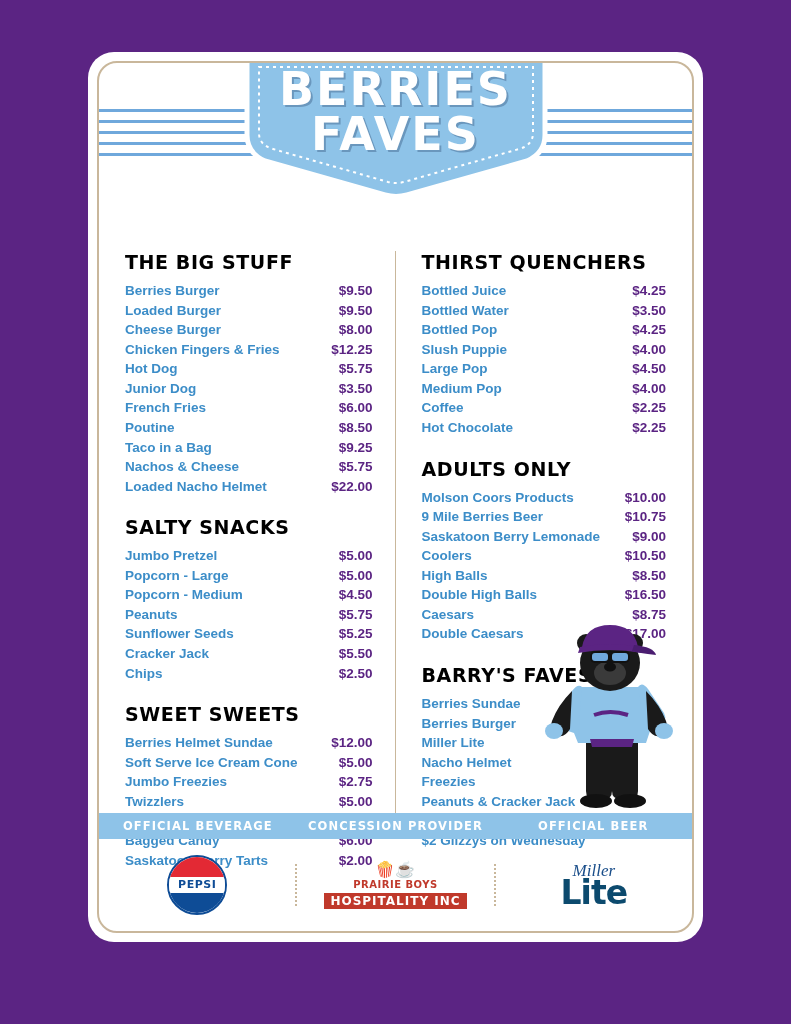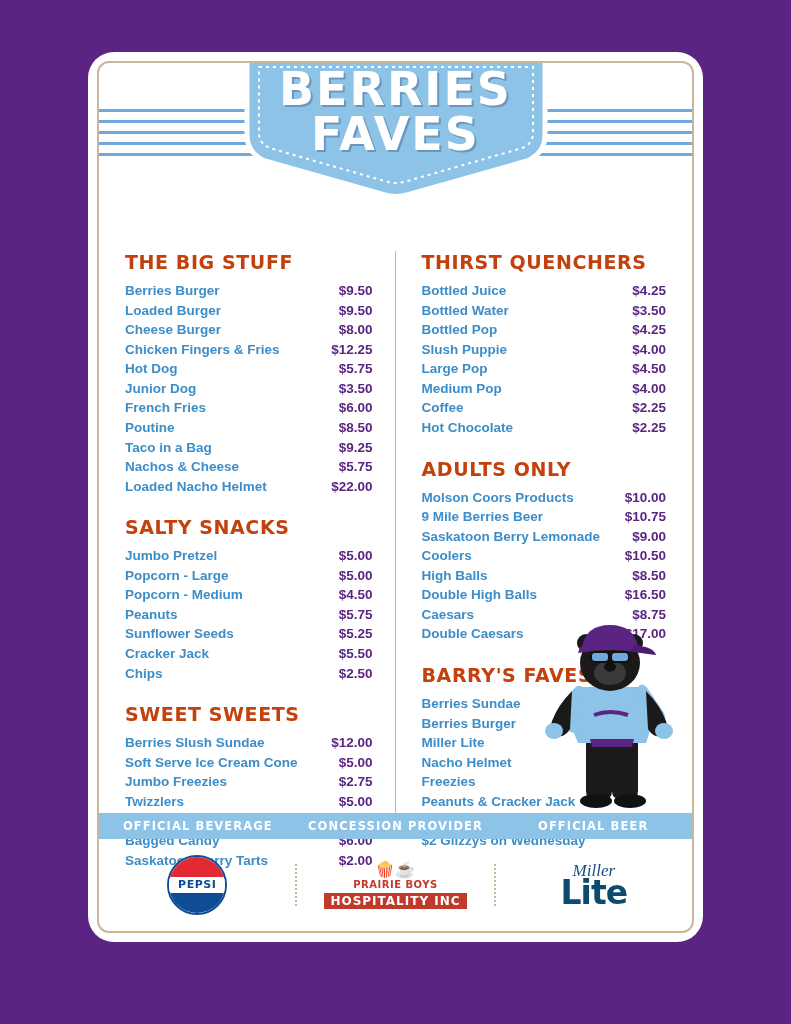--- a/index.html
+++ b/index.html
@@ -24,21 +24,21 @@
     border-radius: 26px;
     box-sizing: border-box;
   }
   .menu-card-inner {
     position: absolute;
     left: 9px;
     top: 9px;
     right: 9px;
     bottom: 9px;
     border: 2px solid #C9B79B;
-    border-radius: 12px;
+    border-radius: 20px;
     box-sizing: border-box;
     overflow: hidden;
   }
 
   
   .stripes {
     position: absolute;
     left: 0;
     top: 46px;
     width: 100%;
@@ -102,21 +102,21 @@
   .col-right {
     width: 50%;
     padding-left: 26px;
   }
 
   .section { margin-bottom: 20px; }
   .section-title {
     font-family: "DejaVu Sans", sans-serif;
     font-weight: bold;
     font-size: 19px;
-    color: #c2410c;
+    color: #000000;
     letter-spacing: 0.6px;
     margin: 0 0 8px 0;
     text-transform: uppercase;
   }
   .item-row {
     display: flex;
     justify-content: space-between;
     align-items: flex-end;
     font-size: 13.5px;
     font-weight: bold;
@@ -327,21 +327,21 @@
             </div>
           <div class="item-row">
               <span class="item-name">Chips</span>
               <span class="item-price">$2.50</span>
             </div>
         </div>
 
         <div class="section">
           <div class="section-title">SWEET SWEETS</div>
           <div class="item-row">
-              <span class="item-name">Berries Slush Sundae</span>
+              <span class="item-name">Berries Helmet Sundae</span>
               <span class="item-price">$12.00</span>
             </div>
           <div class="item-row">
               <span class="item-name">Soft Serve Ice Cream Cone</span>
               <span class="item-price">$5.00</span>
             </div>
           <div class="item-row">
               <span class="item-name">Jumbo Freezies</span>
               <span class="item-price">$2.75</span>
             </div>

